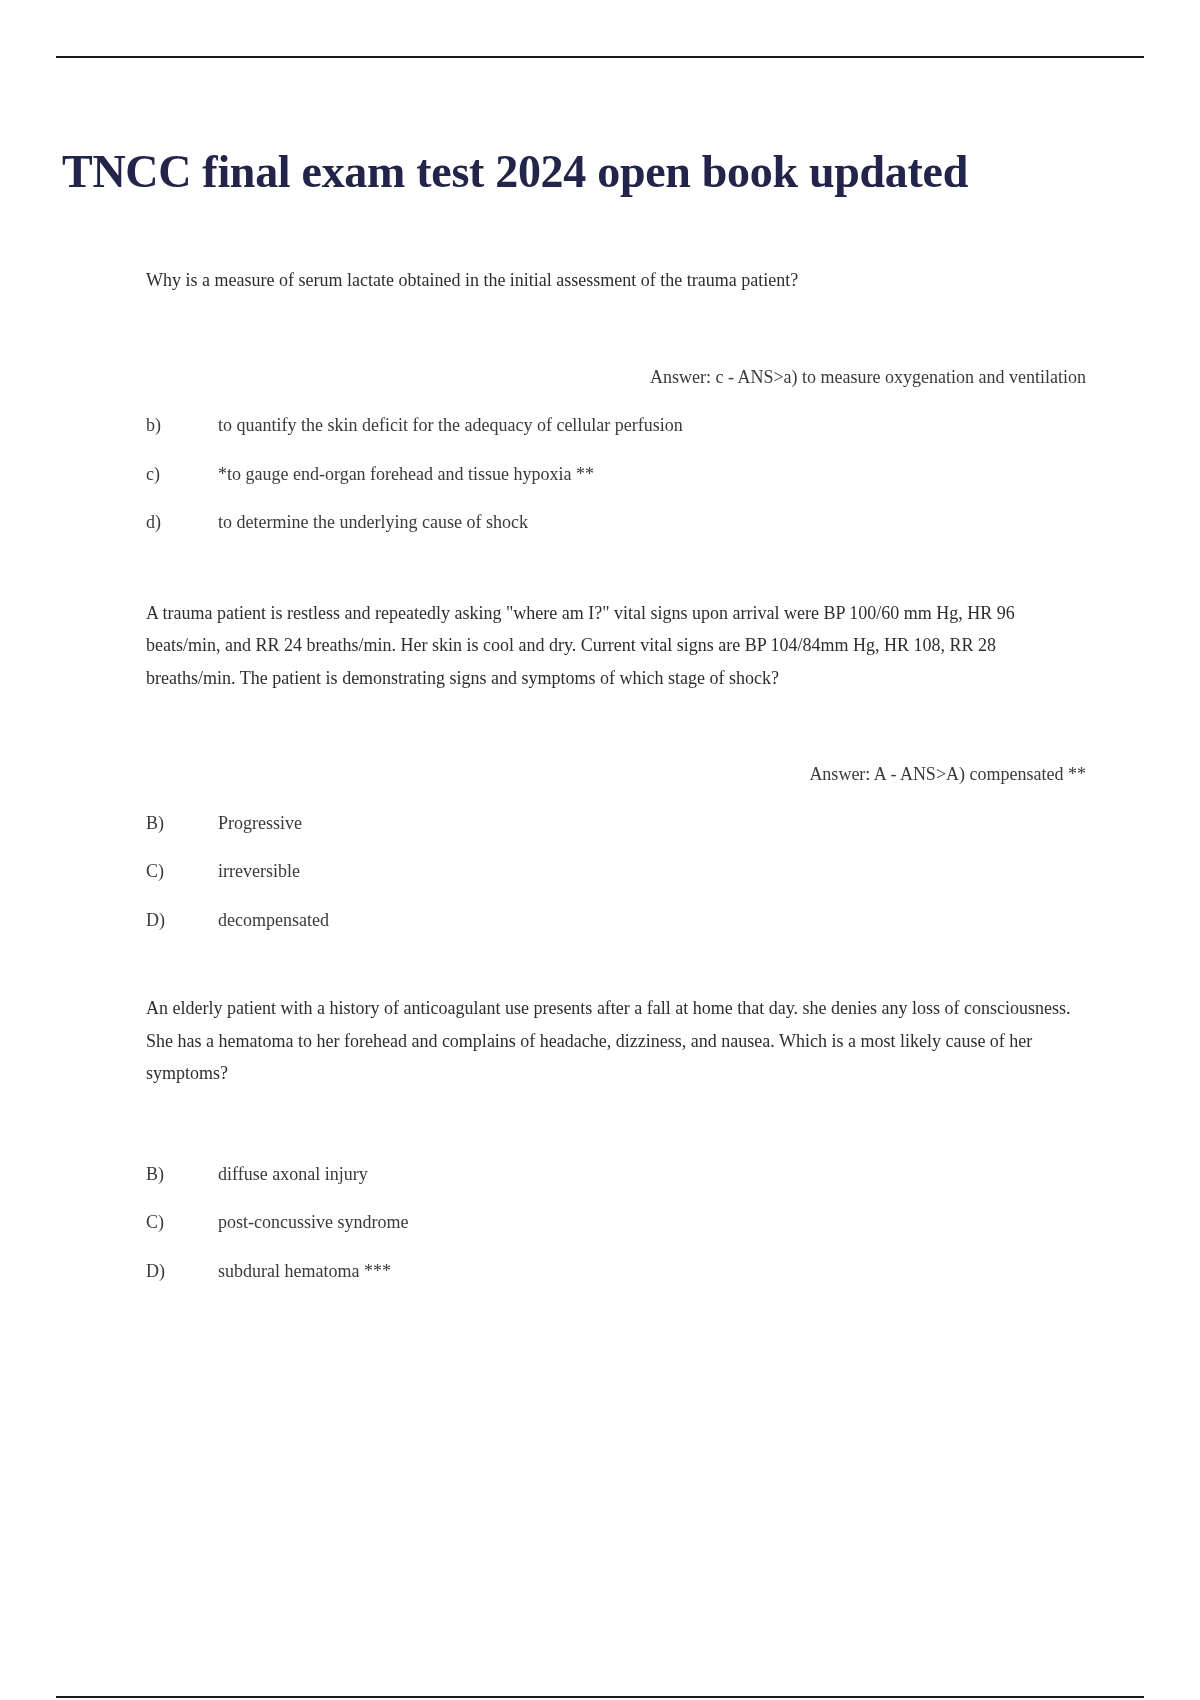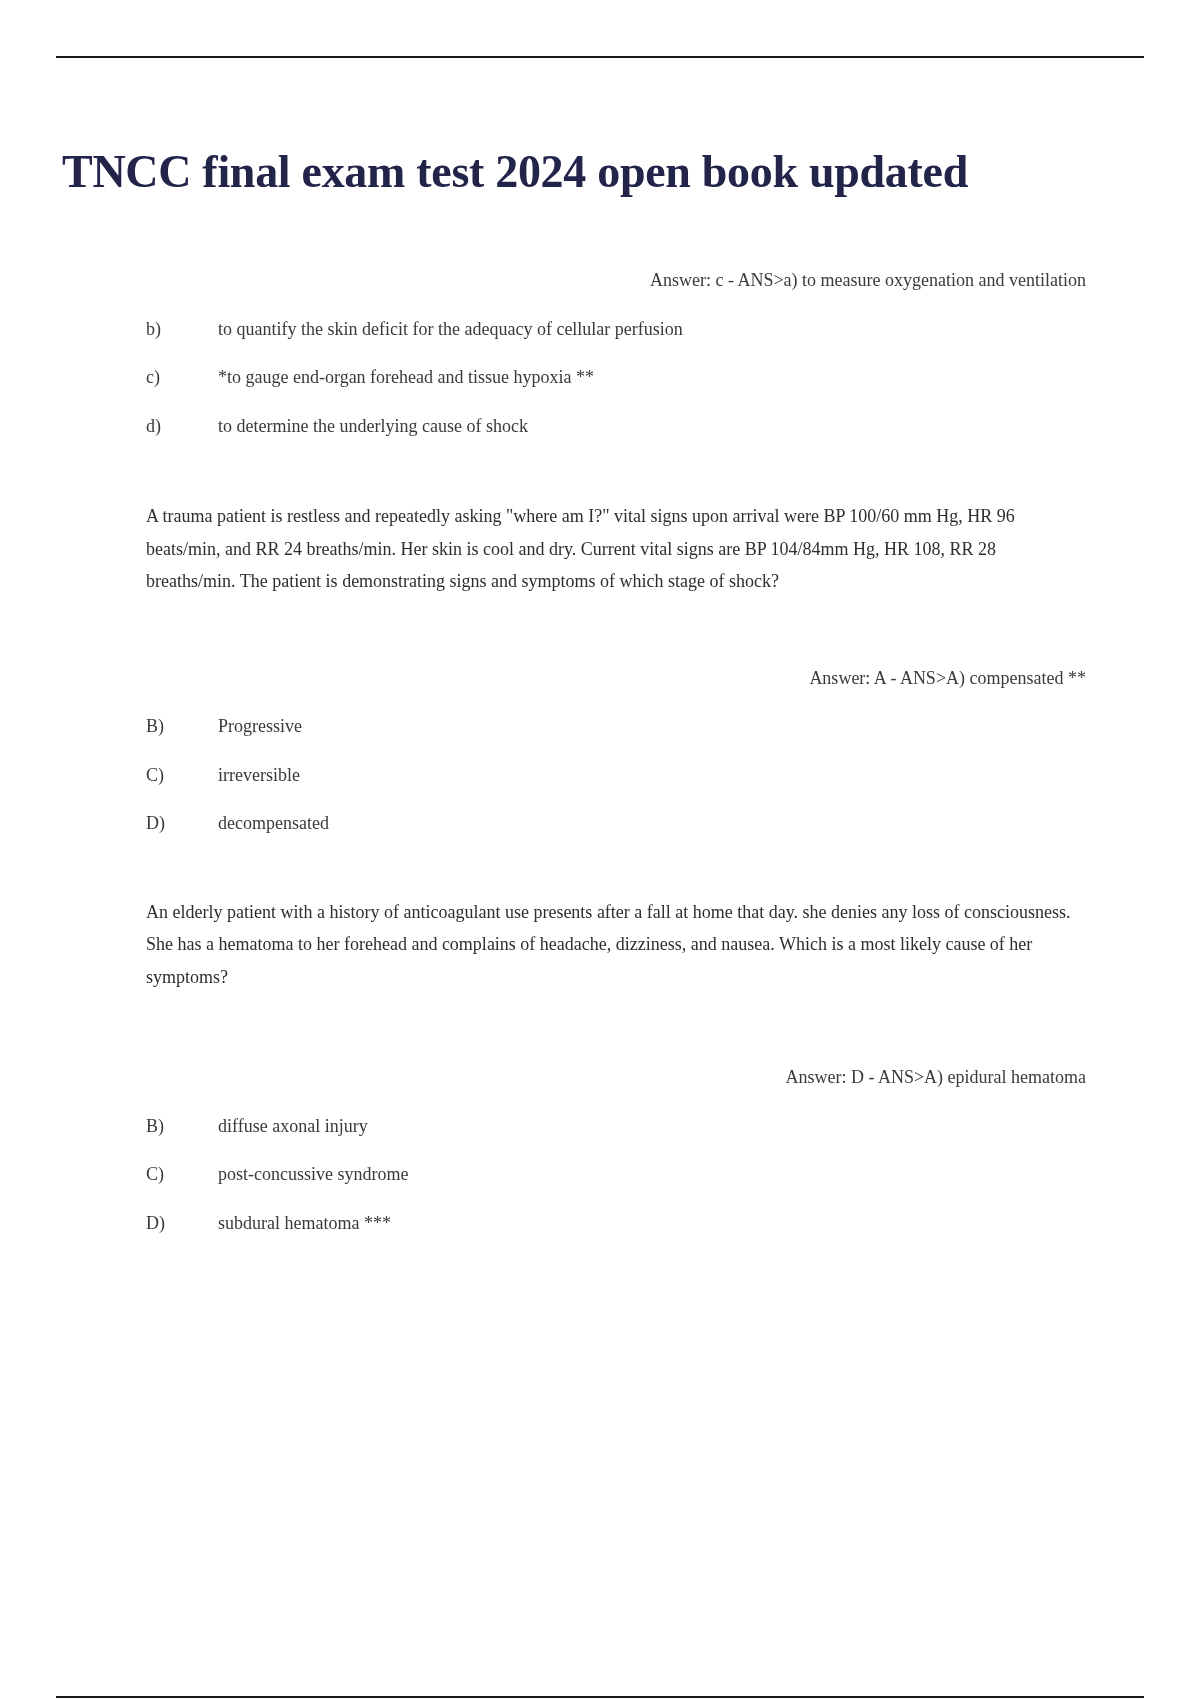--- a/index.html
+++ b/index.html
@@ -80,20 +80,21 @@
 </head>
 <body>
 
 <div class="rule top"></div>
 
 <h1 class="title">TNCC final exam test 2024 open book updated</h1>
 
 <div class="content">
 
   <div class="q-block q-block-1">
+    <p class="question">Why is a measure of serum lactate obtained in the initial assessment of the trauma patient?</p>
     <p class="answer-line">Answer: c - ANS&gt;a) to measure oxygenation and ventilation</p>
     <div class="option">
       <span class="letter">b)</span>
       <span class="text">to quantify the skin deficit for the adequacy of cellular perfusion</span>
     </div>
     <div class="option">
       <span class="letter">c)</span>
       <span class="text">*to gauge end-organ forehead and tissue hypoxia **</span>
     </div>
     <div class="option">
@@ -114,21 +115,20 @@
       <span class="text">irreversible</span>
     </div>
     <div class="option">
       <span class="letter">D)</span>
       <span class="text">decompensated</span>
     </div>
   </div>
 
   <div class="q-block q-block-3">
     <p class="question">An elderly patient with a history of anticoagulant use presents after a fall at home that day. she denies any loss of consciousness. She has a hematoma to her forehead and complains of headache, dizziness, and nausea. Which is a most likely cause of her symptoms?</p>
-    <p class="answer-line">Answer: D - ANS&gt;A) epidural hematoma</p>
     <div class="option">
       <span class="letter">B)</span>
       <span class="text">diffuse axonal injury</span>
     </div>
     <div class="option">
       <span class="letter">C)</span>
       <span class="text">post-concussive syndrome</span>
     </div>
     <div class="option">
       <span class="letter">D)</span>

